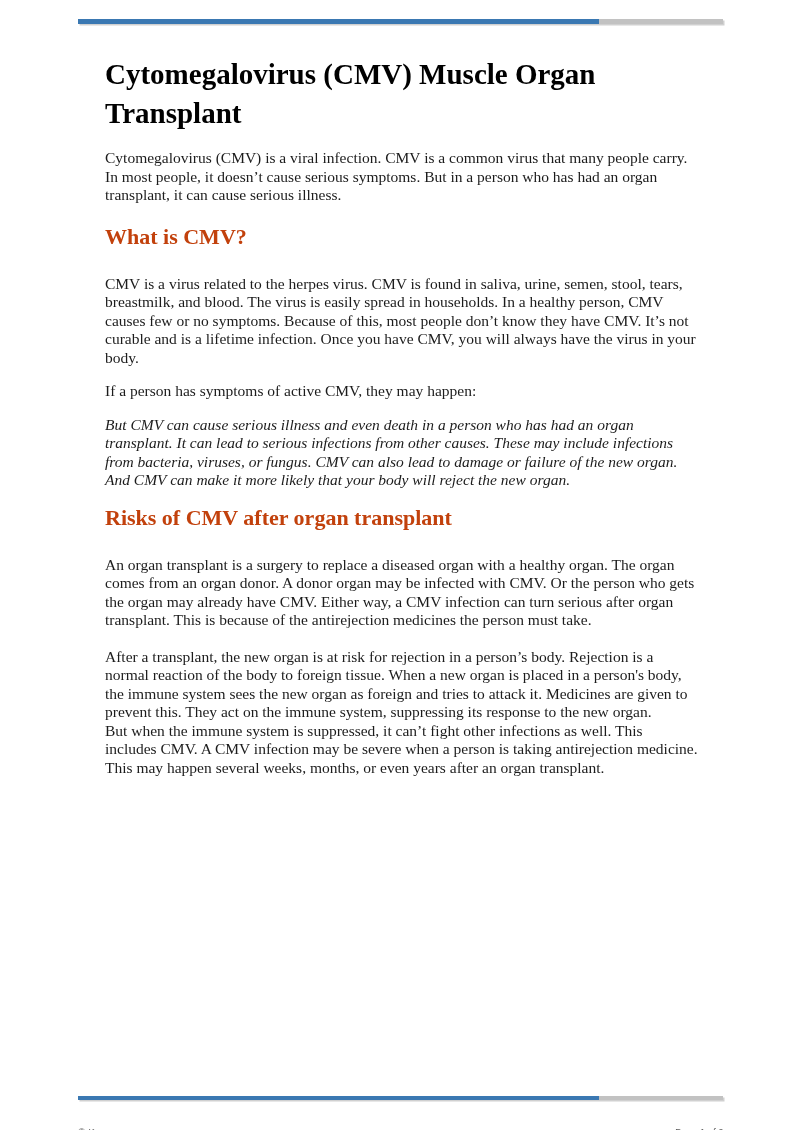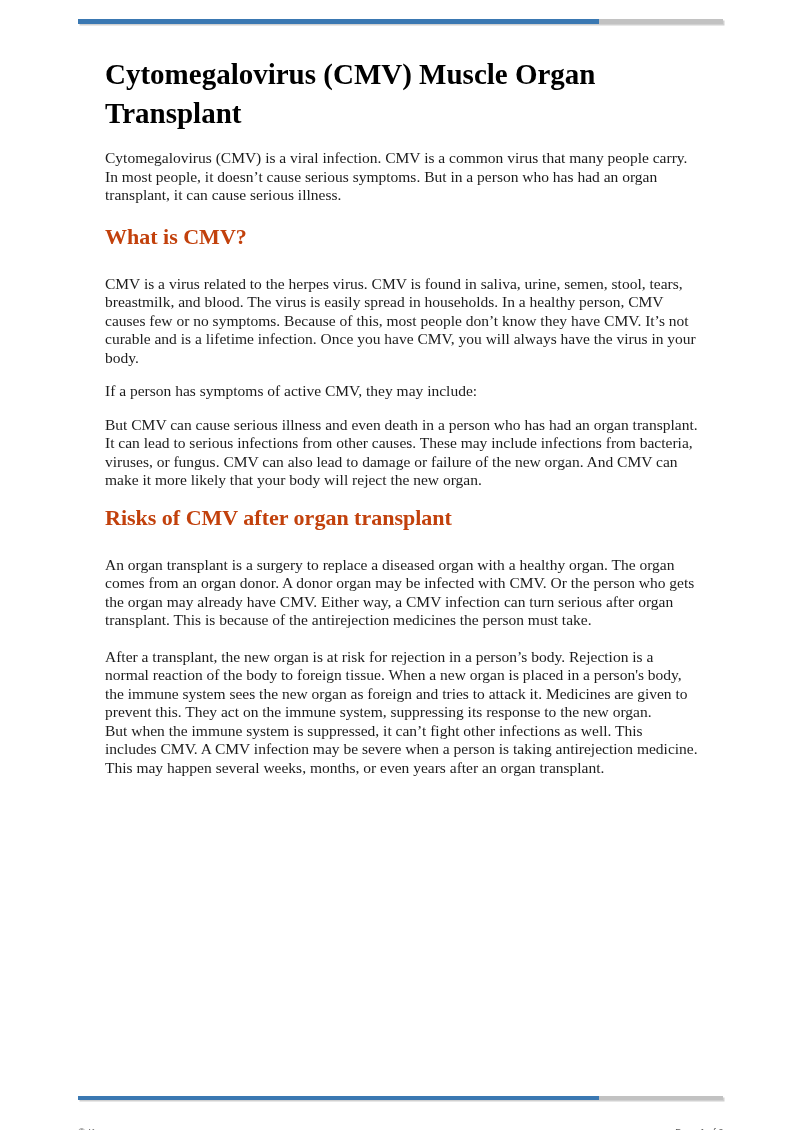--- a/index.html
+++ b/index.html
@@ -30,21 +30,21 @@
   }
   p { margin: 0; font-size: 15.5px; line-height: 18.5px; }
 
   .intro        { margin-top: 16px; }
   .h2-what      { margin-top: 18px; }
   .p-what       { margin-top: 24px; }
   .p-symptoms   { margin-top: 15px; }
   ul.symptoms   { margin: 16px 0 0 0; padding: 0 0 0 41px; list-style: disc outside; }
   ul.symptoms li { font-size: 15.5px; line-height: 18.5px; margin-bottom: 16px; }
   ul.symptoms li:last-child { margin-bottom: 0; }
-  .p-serious    { margin-top: 15px; }
+  .p-serious    { margin-top: 15px; font-style: italic; }
   .h2-risks     { margin-top: 14px; }
   .p-risks1     { margin-top: 24px; }
   .p-risks2     { margin-top: 18px; }
   .p-risks3     { margin-top: 0; }
 
   .footer-meta {
     position: absolute; left: 78px; top: 1126px; width: 645px;
     display: flex; justify-content: space-between;
     font-family: "Liberation Sans", sans-serif;
     font-style: italic; font-size: 9.5px; color: #595959;
@@ -61,21 +61,21 @@
 <div class="content">
 
   <h1>Cytomegalovirus (CMV) Muscle Organ Transplant</h1>
 
   <p class="intro">Cytomegalovirus (CMV) is a viral infection. CMV is a common virus that many people carry. In most people, it doesn’t cause serious symptoms. But in a person who has had an organ transplant, it can cause serious illness.</p>
 
   <h2 class="h2-what">What is CMV?</h2>
 
   <p class="p-what">CMV is a virus related to the herpes virus. CMV is found in saliva, urine, semen, stool, tears, breastmilk, and blood. The virus is easily spread in households. In a healthy person, CMV causes few or no symptoms. Because of this, most people don’t know they have CMV. It’s not curable and is a lifetime infection. Once you have CMV, you will always have the virus in your body.</p>
 
-  <p class="p-symptoms">If a person has symptoms of active CMV, they may include:</p>
+  <p class="p-symptoms">If a person has symptoms of active CMV, they may happen:</p>
 
 
   <p class="p-serious">But CMV can cause serious illness and even death in a person who has had an organ transplant. It can lead to serious infections from other causes. These may include infections from bacteria, viruses, or fungus. CMV can also lead to damage or failure of the new organ. And CMV can make it more likely that your body will reject the new organ.</p>
 
   <h2 class="h2-risks">Risks of CMV after organ transplant</h2>
 
   <p class="p-risks1">An organ transplant is a surgery to replace a diseased organ with a healthy organ. The organ comes from an organ donor. A donor organ may be infected with CMV. Or the person who gets the organ may already have CMV. Either way, a CMV infection can turn serious after organ transplant. This is because of the antirejection medicines the person must take.</p>
 
   <p class="p-risks2">After a transplant, the new organ is at risk for rejection in a person’s body. Rejection is a normal reaction of the body to foreign tissue. When a new organ is placed in a person's body, the immune system sees the new organ as foreign and tries to attack it. Medicines are given to prevent this. They act on the immune system, suppressing its response to the new organ.</p>
 

